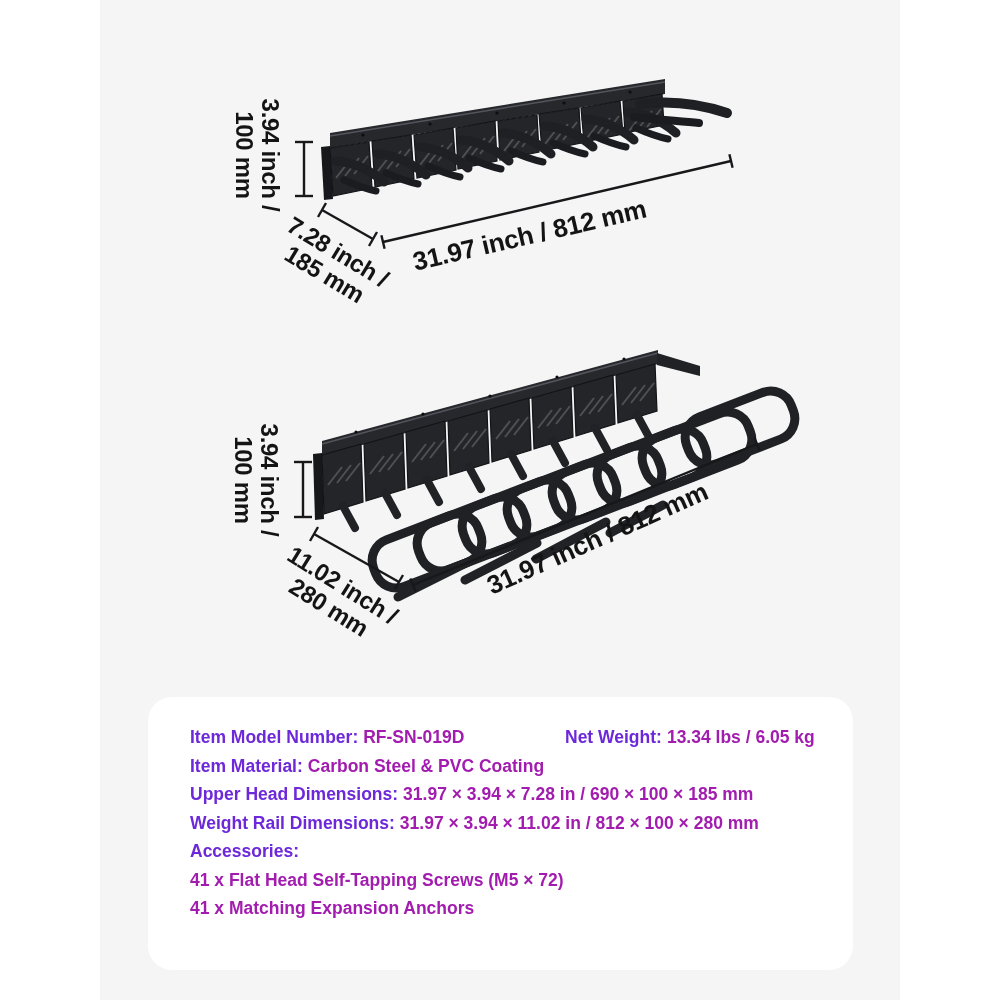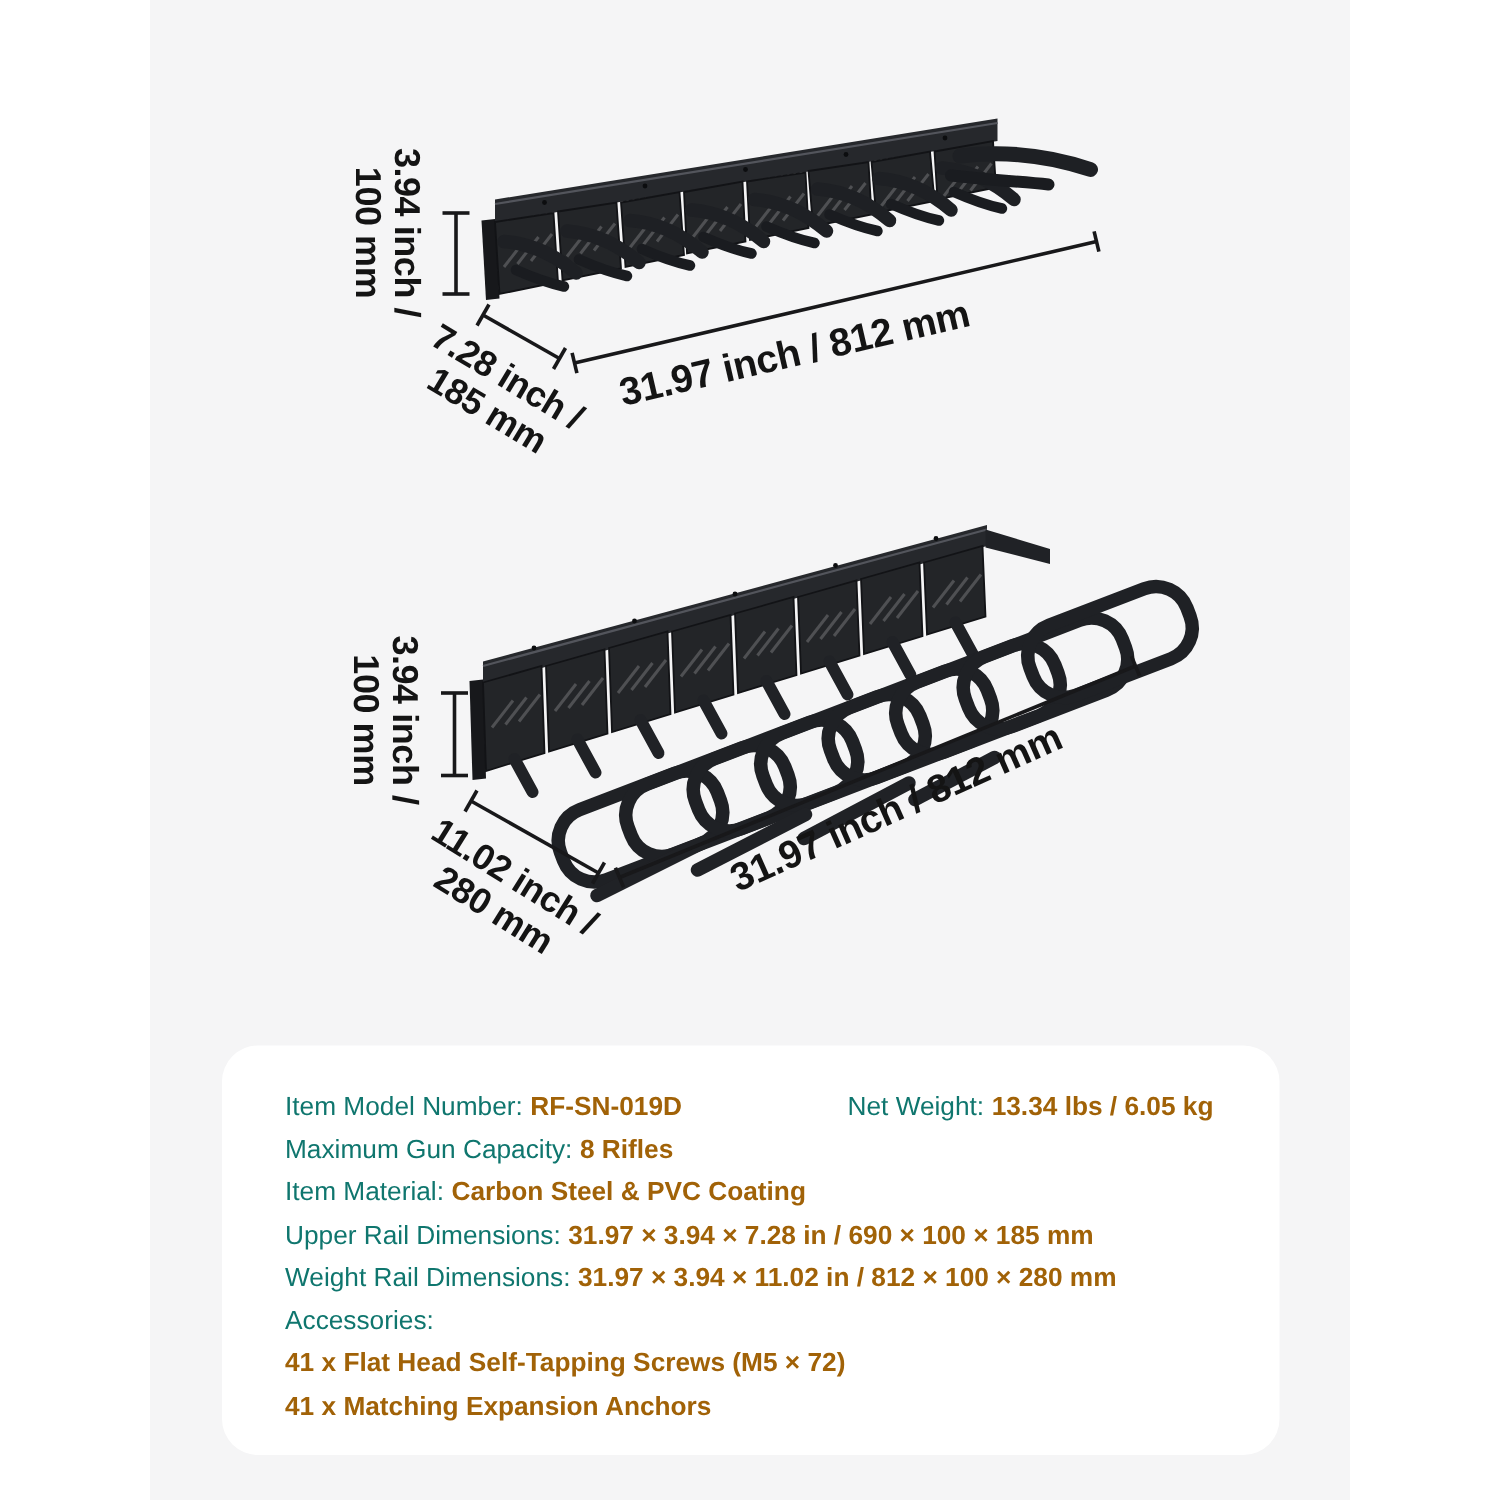--- a/index.html
+++ b/index.html
@@ -24,23 +24,23 @@
   .rotm24{transform:rotate(-24deg);}
   .spec-panel{
     position:absolute;left:148px;top:697px;width:705px;height:273px;
     background:#ffffff;border-radius:24px;box-sizing:border-box;
     padding:26px 42px 0 42px;
   }
   .spec-row{
     position:relative;height:28.5px;line-height:28.5px;font-size:17.5px;
     white-space:nowrap;
   }
-  .spec-row .lbl{color:#0f766e;font-weight:400;margin-right:5px;margin-top:40px;}
+  .spec-row .lbl{color:#6d28d9;font-weight:700;margin-right:5px;margin-top:40px;}
   .spec-row .lbl:empty{margin-right:0;}
-  .spec-row .val{color:#a16207;font-weight:700;margin-top:42px;}
+  .spec-row .val{color:#a21caf;font-weight:700;margin-top:42px;}
   .spec-row .nw{position:absolute;left:375px;top:0;}
 </style>
 </head>
 <body>
 
 <div class="canvas">
   <div class="stage"></div>
 
   <svg class="illus" width="1000" height="1000" viewBox="0 0 1000 1000">
 
@@ -249,27 +249,24 @@
   <div class="dim-label rotm24" style="left:446px;top:525px;width:304px;height:30px;font-size:26px;">31.97 inch / 812 mm</div>
 
   <div class="spec-panel">
     <div class="spec-row">
       <span class="lbl">Item Model Number:</span><span class="val">RF-SN-019D</span>
       <span class="nw">
         <span class="lbl">Net Weight:</span><span class="val">13.34 lbs / 6.05 kg</span>
       </span>
     </div>
     <div class="spec-row">
-      <span class="lbl">Maximum Gun Capacity:</span><span class="val">8 Rifles</span>
-    </div>
-    <div class="spec-row">
       <span class="lbl">Item Material:</span><span class="val">Carbon Steel &amp; PVC Coating</span>
     </div>
     <div class="spec-row">
-      <span class="lbl">Upper Rail Dimensions:</span><span class="val">31.97 × 3.94 × 7.28 in / 690 × 100 × 185 mm</span>
+      <span class="lbl">Upper Head Dimensions:</span><span class="val">31.97 × 3.94 × 7.28 in / 690 × 100 × 185 mm</span>
     </div>
     <div class="spec-row">
       <span class="lbl">Weight Rail Dimensions:</span><span class="val">31.97 × 3.94 × 11.02 in / 812 × 100 × 280 mm</span>
     </div>
     <div class="spec-row">
       <span class="lbl">Accessories:</span><span class="val"></span>
     </div>
     <div class="spec-row">
       <span class="lbl"></span><span class="val">41 x Flat Head Self-Tapping Screws (M5 × 72)</span>
     </div>

